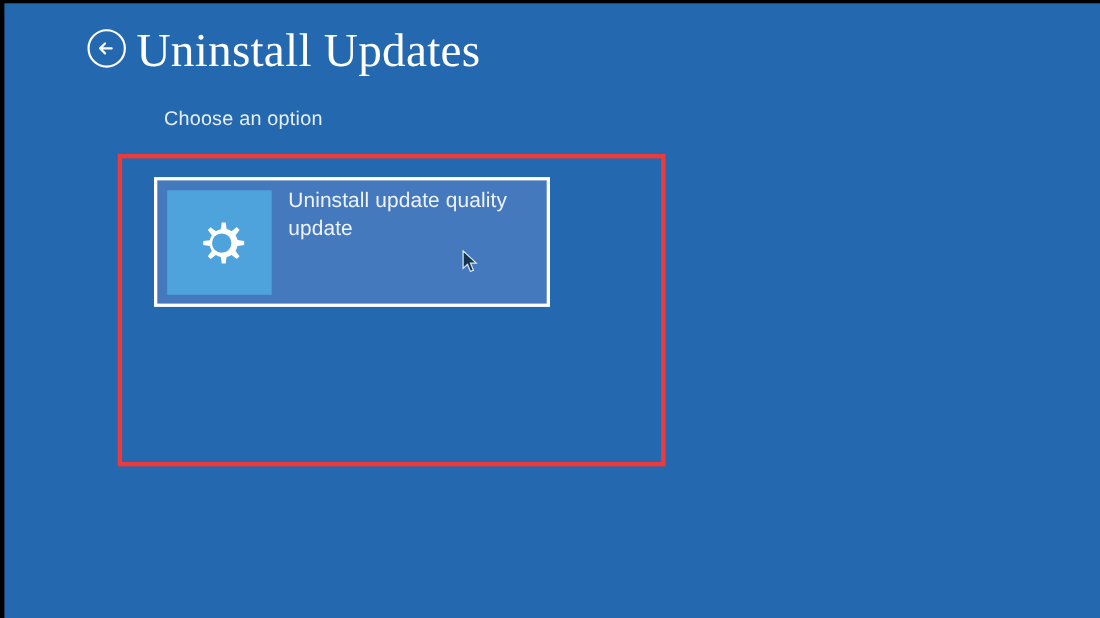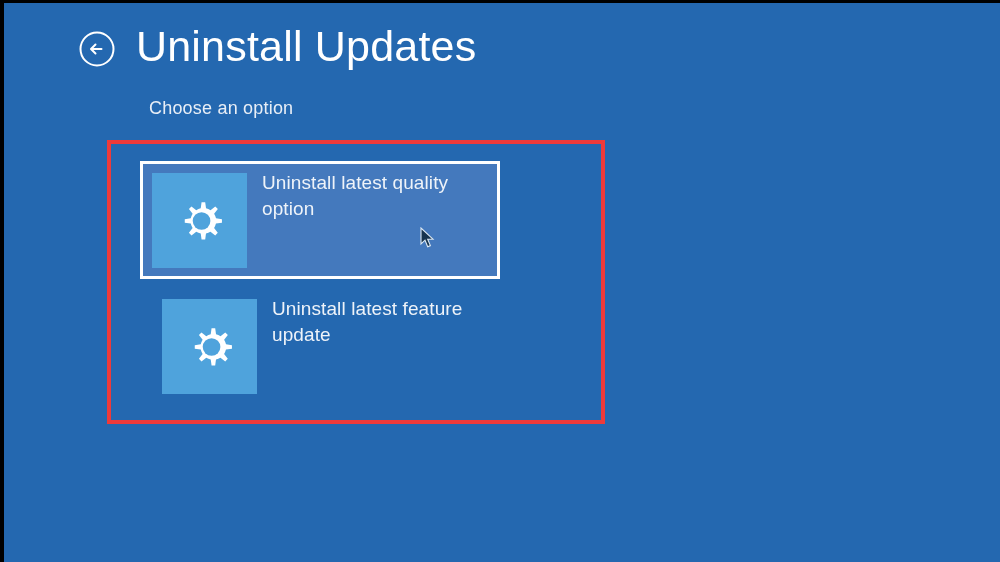--- a/index.html
+++ b/index.html
@@ -18,22 +18,23 @@
     border-top:3px solid #000000;
     border-left:4px solid #000000;
     overflow:hidden;
   }
 
   
   #header {
     position:absolute;
     left:74px; top:22px;
     display:flex;
-    align-items:flex-end;
-    gap:20px;
+    align-items:flex-start;
+    gap:8px;
+    font-family:Liberation Serif, serif;
   }
   #back-btn {
     width:38px; height:38px;
     flex:0 0 38px;
     position:relative;
     cursor:pointer;
   }
   #back-btn svg { display:block; }
   #page-title {
     font-size:43px;
@@ -151,39 +152,23 @@
             <path d="M50 6 l7 0 1.6 11.5 a34 34 0 0 1 8.6 3.6 l9.2-7.1 4.9 4.9 -7.1 9.2
                      a34 34 0 0 1 3.6 8.6 L89.2 38.4 l0 7 -11.5 1.6 a34 34 0 0 1 -3.6 8.6
                      l7.1 9.2 -4.9 4.9 -9.2-7.1 a34 34 0 0 1 -8.6 3.6 L57 77.7 l-7 0 -1.6-11.5
                      a34 34 0 0 1 -8.6-3.6 l-9.2 7.1 -4.9-4.9 7.1-9.2 a34 34 0 0 1 -3.6-8.6
                      L17.7 45.4 l0-7 11.5-1.6 a34 34 0 0 1 3.6-8.6 l-7.1-9.2 4.9-4.9 9.2 7.1
                      a34 34 0 0 1 8.6-3.6 z" transform="translate(3,8)"></path>
             <circle cx="53" cy="50" r="17" fill="#4fa3dc"></circle>
           </g>
         </svg>
       </div>
-      <div class="tile-label">Uninstall latest quality option</div>
+      <div class="tile-label">Uninstall update quality update</div>
     </div>
 
-    <div class="option-tile" id="tile-feature">
-      <div class="tile-icon">
-        <svg width="52" height="52" viewBox="0 0 100 100">
-          <g fill="#ffffff">
-            <path d="M50 6 l7 0 1.6 11.5 a34 34 0 0 1 8.6 3.6 l9.2-7.1 4.9 4.9 -7.1 9.2
-                     a34 34 0 0 1 3.6 8.6 L89.2 38.4 l0 7 -11.5 1.6 a34 34 0 0 1 -3.6 8.6
-                     l7.1 9.2 -4.9 4.9 -9.2-7.1 a34 34 0 0 1 -8.6 3.6 L57 77.7 l-7 0 -1.6-11.5
-                     a34 34 0 0 1 -8.6-3.6 l-9.2 7.1 -4.9-4.9 7.1-9.2 a34 34 0 0 1 -3.6-8.6
-                     L17.7 45.4 l0-7 11.5-1.6 a34 34 0 0 1 3.6-8.6 l-7.1-9.2 4.9-4.9 9.2 7.1
-                     a34 34 0 0 1 8.6-3.6 z" transform="translate(3,8)"></path>
-            <circle cx="53" cy="50" r="17" fill="#4fa3dc"></circle>
-          </g>
-        </svg>
-      </div>
-      <div class="tile-label">Uninstall latest feature update</div>
-    </div>
 
   </div>
 
   <div id="annotation-box"></div>
 
   <div id="cursor">
     <svg width="16" height="24" viewBox="0 0 16 24">
       <path d="M1 1 L1 17 L5 13.2 L7.7 19.8 L10.4 18.6 L7.7 12.2 L13 12.2 Z" fill="#16344f" stroke="#dce8f2" stroke-width="1.1"></path>
     </svg>
   </div>

